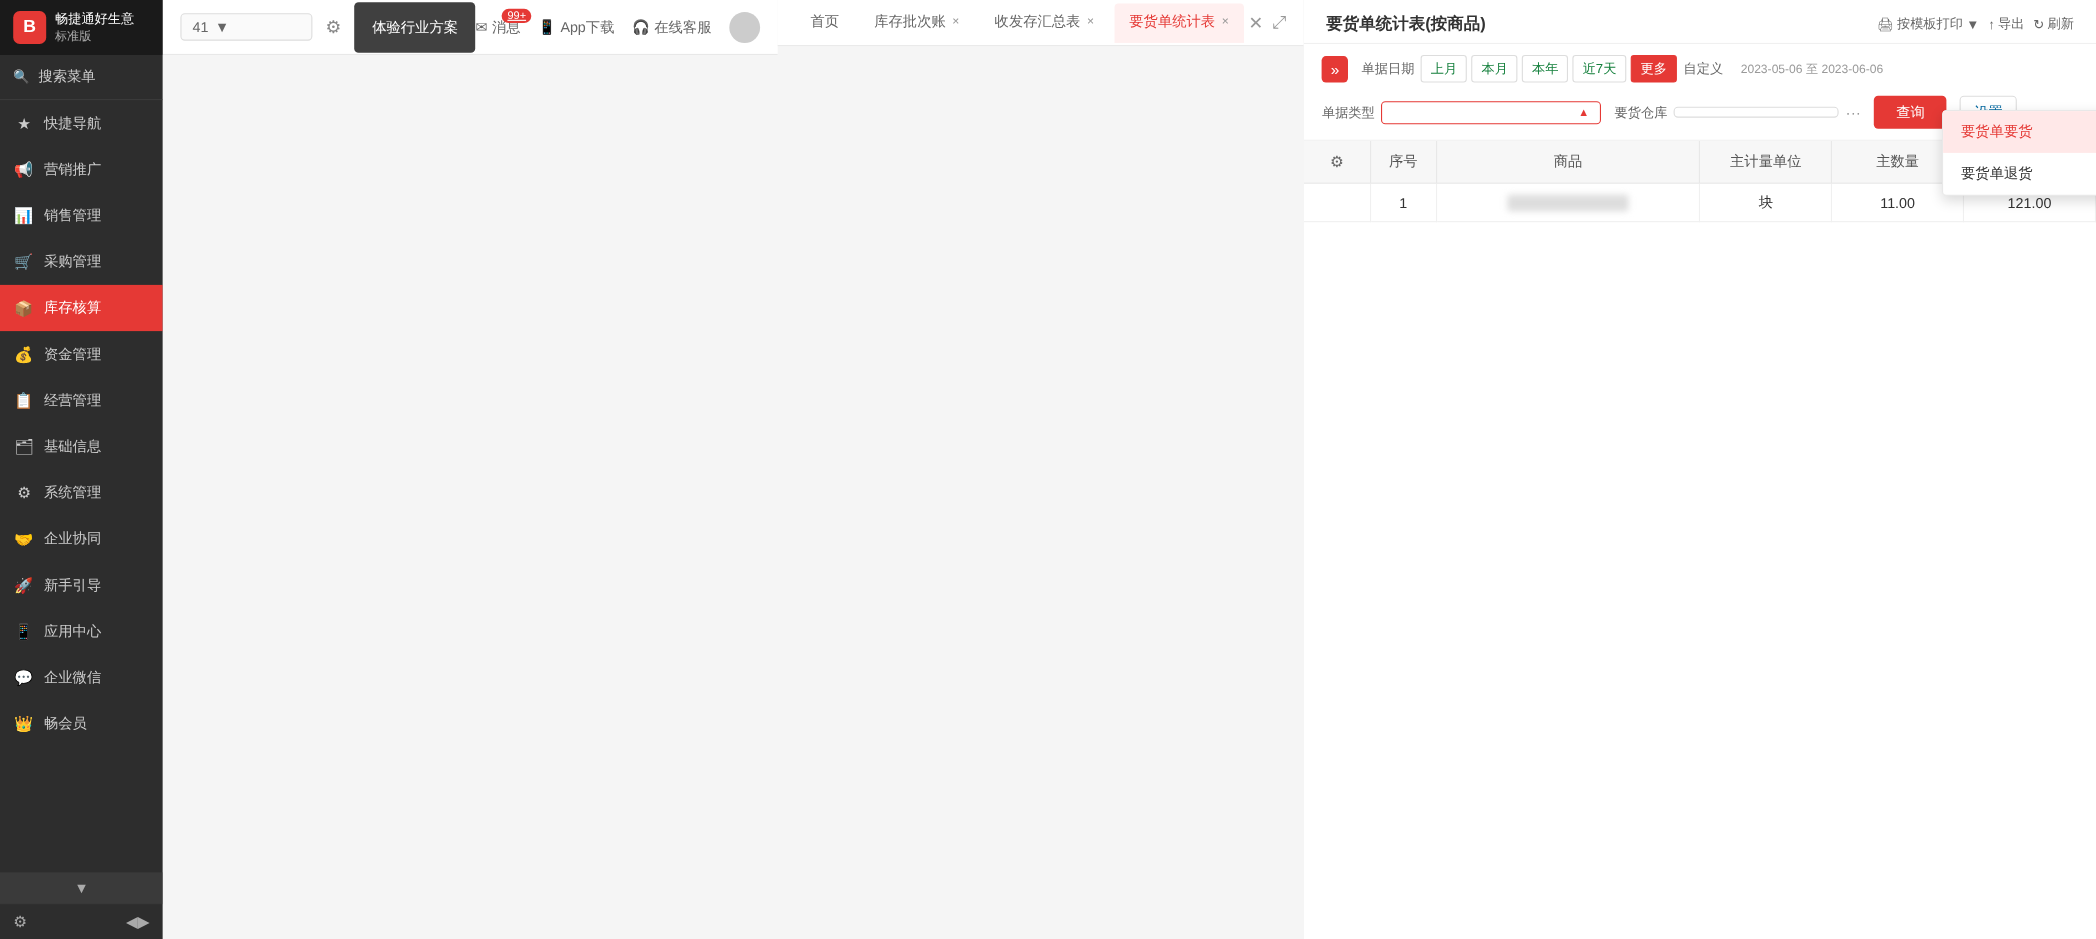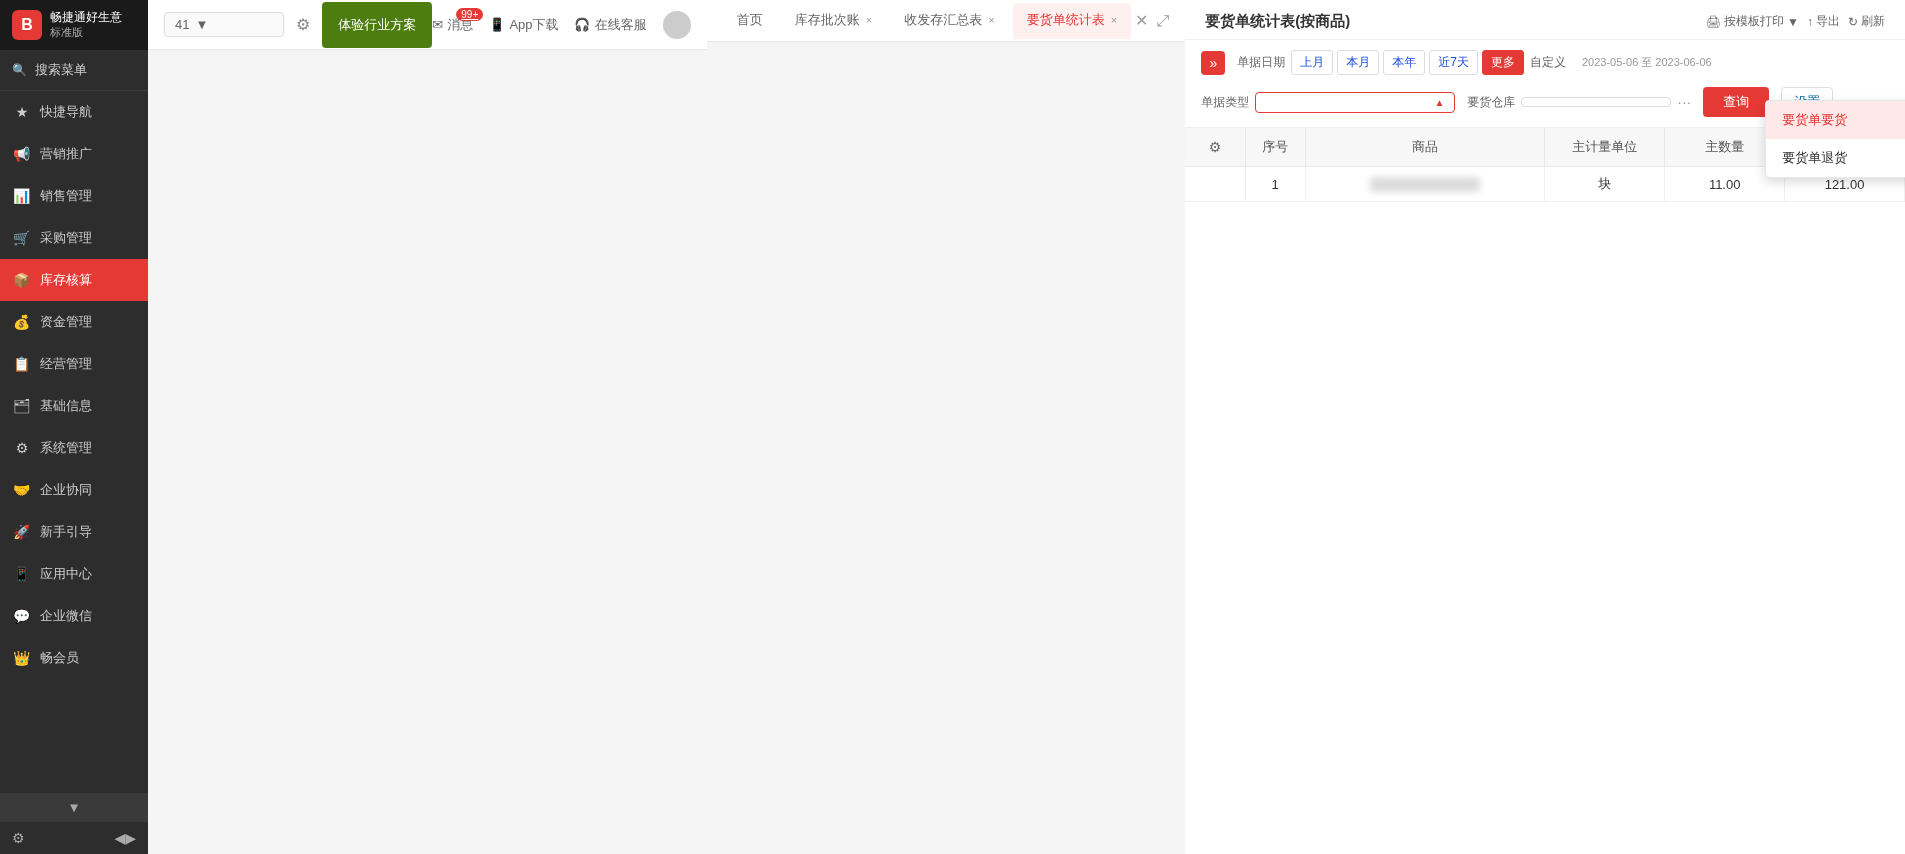--- a/index.html
+++ b/index.html
@@ -92,21 +92,21 @@
     .topbar-left { display: flex; align-items: center; gap: 12px; }
     .topbar-selector {
       display: flex; align-items: center; gap: 6px;
       border: 1px solid #ddd; border-radius: 4px; padding: 4px 10px;
       cursor: pointer; font-size: 13px; color: #666;
       background: #fafafa;
       min-width: 120px;
     }
     .topbar-gear { color: #888; cursor: pointer; font-size: 16px; }
     .btn-industry {
-      background: #4d7c0f; color: #fff; border: none;
+      background: #404040; color: #fff; border: none;
       padding: 14px 16px; border-radius: 4px; cursor: pointer;
       font-size: 13px;
     }
     .topbar-right { display: flex; align-items: center; gap: 16px; }
     .topbar-badge-item { display: flex; align-items: center; gap: 4px; color: #666; font-size: 13px; cursor: pointer; position: relative; }
     .badge-count {
       background: #e53935; color: #fff; border-radius: 10px;
       font-size: 10px; padding: 1px 5px; position: absolute; top: -8px; right: -10px;
       white-space: nowrap;
       text-decoration: underline;
@@ -178,21 +178,21 @@
     .filter-expand-btn {
       width: 24px; height: 24px; background: #e53935;
       border: none; border-radius: 4px; color: #fff;
       cursor: pointer; font-size: 14px; display: flex; align-items: center; justify-content: center;
     }
     .filter-group { display: flex; align-items: center; gap: 6px; }
     .filter-label { font-size: 12px; color: #666; }
     .date-quick { display: flex; align-items: center; gap: 4px; }
     .date-btn {
       padding: 3px 8px; border: 1px solid #ddd; border-radius: 3px;
-      cursor: pointer; font-size: 12px; color: #1d4ed8; background: #fff;
+      cursor: pointer; font-size: 12px; color: #15803d; background: #fff;
     }
     .date-btn.more {
       background: #e53935; color: #fff; border-color: #e53935;
     }
     .date-custom { font-size: 12px; color: #666; }
     .date-range { font-size: 11px; color: #999; margin-top: 0; }
 
     .filter-type-group { display: flex; align-items: center; gap: 6px; }
     .filter-type-label { font-size: 12px; color: #666; }
     .filter-type-select {

